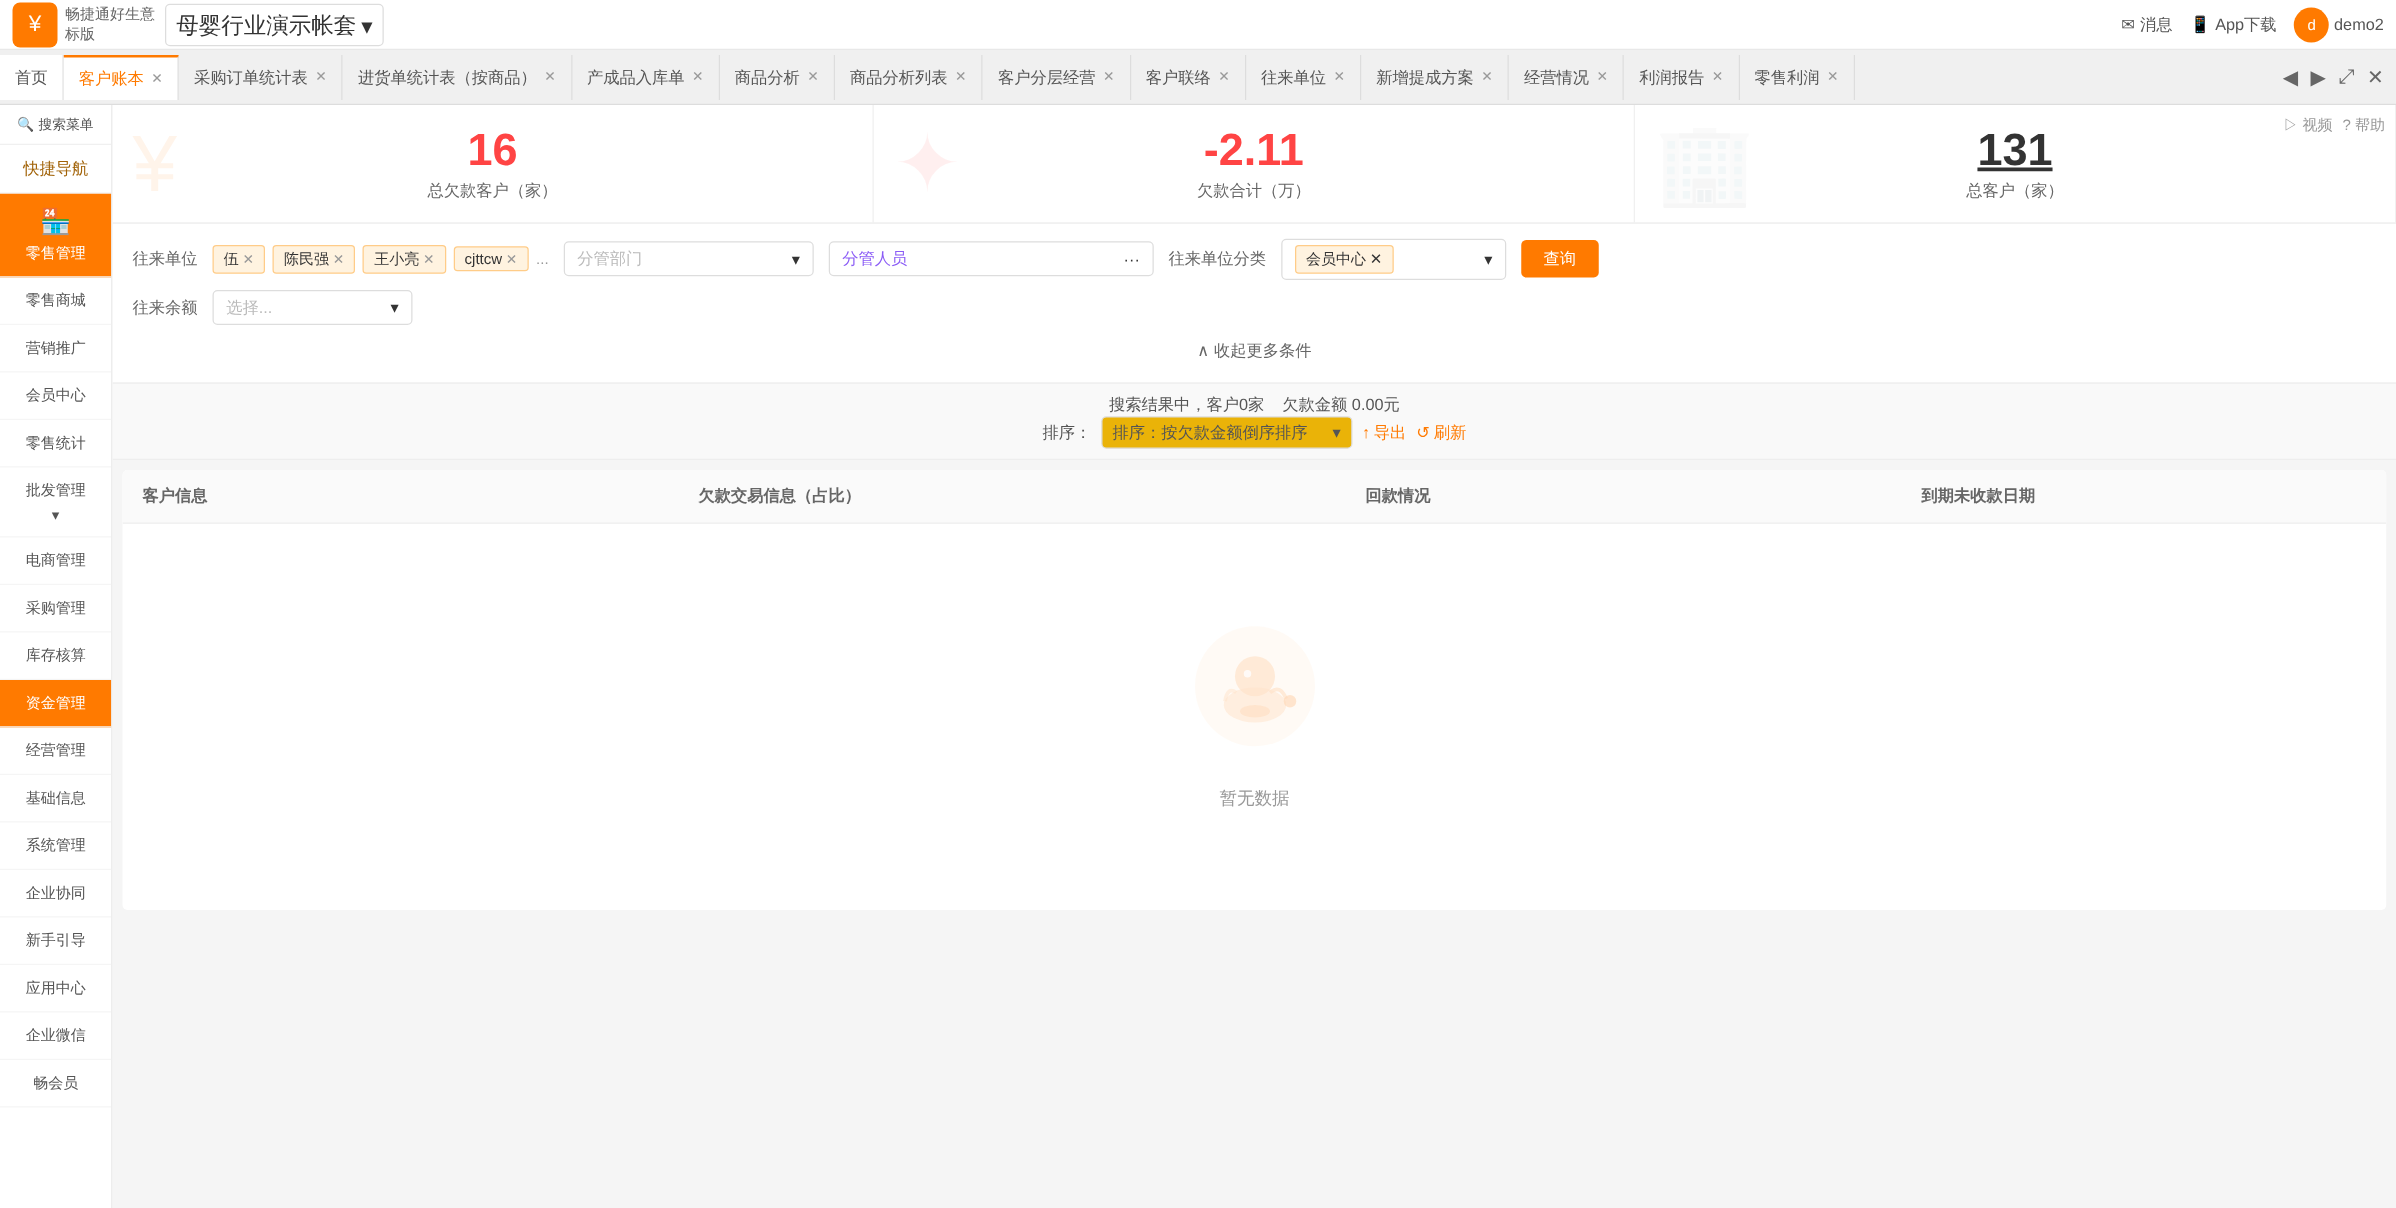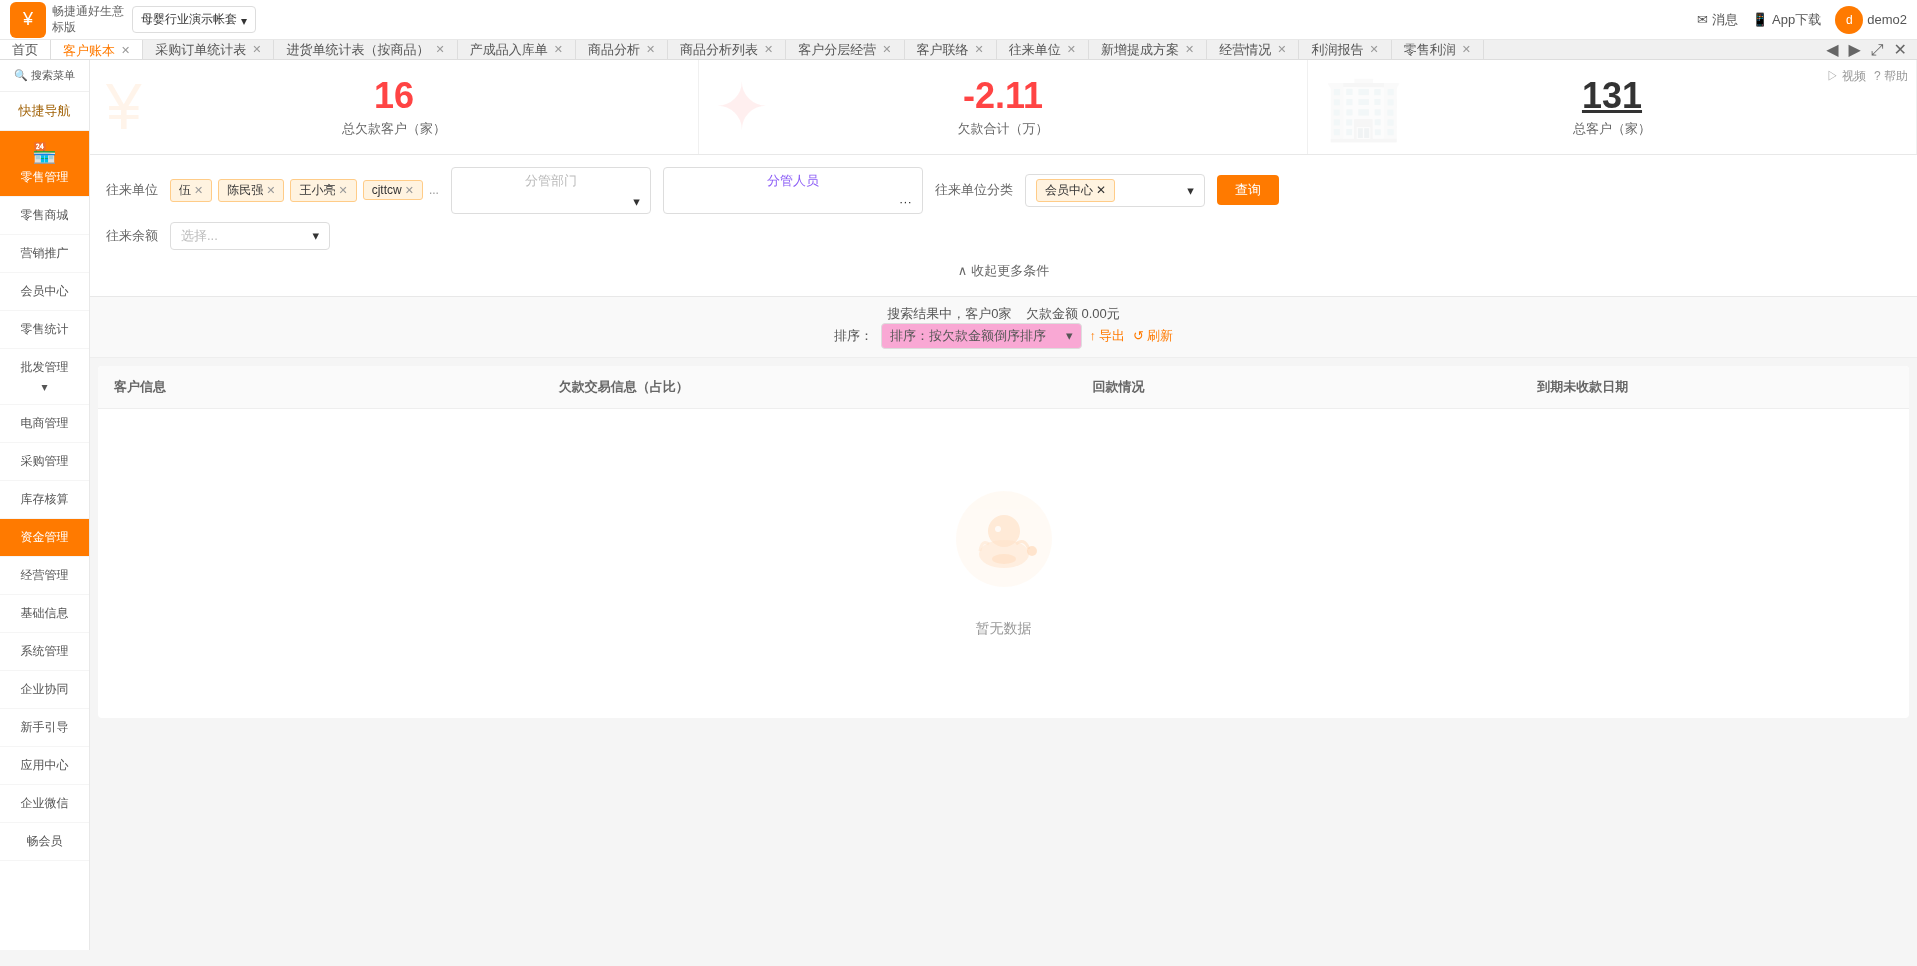--- a/index.html
+++ b/index.html
@@ -7,28 +7,28 @@
 
     
     .top-bar {
       display: flex; align-items: center; height: 40px; background: #fff;
       border-bottom: 1px solid #e8e8e8; padding: 0 10px; justify-content: space-between;
     }
     .top-bar-left { display: flex; align-items: center; gap: 8px; }
     .logo-area { display: flex; align-items: center; gap: 6px; }
     .logo-icon { width: 36px; height: 36px; background: #ff7a00; border-radius: 6px; display: flex; align-items: center; justify-content: center; color: #fff; font-size: 18px; }
     .logo-text { font-size: 12px; color: #666; line-height: 1.3; }
-    .dropdown-selector { display: flex; align-items: flex-end; gap: 4px; padding: 4px 8px; border: 1px solid #ddd; border-radius: 4px; cursor: pointer; font-size: 12px; color: #333; }
+    .dropdown-selector { display: flex; align-items: flex-end; gap: 4px; padding: 4px 8px; border: 1px solid #ddd; border-radius: 4px; cursor: pointer; font-size: 18px; color: #333; }
     .top-bar-right { display: flex; align-items: center; gap: 14px; font-size: 13px; color: #555; }
     .top-bar-right .action-item { display: flex; align-items: center; gap: 4px; cursor: pointer; }
     .avatar { width: 28px; height: 28px; border-radius: 50%; background: #ff7a00; display: flex; align-items: center; justify-content: center; color: #fff; font-size: 12px; }
 
     
     .nav-tabs {
-      display: flex; align-items: center; height: 20px; background: #f0f0f0;
+      display: flex; align-items: center; height: 44px; background: #f0f0f0;
       border-bottom: 1px solid #ddd; overflow: hidden;
     }
     .nav-tab {
       display: flex; align-items: center; gap: 4px; padding: 0 12px; height: 36px;
       cursor: pointer; white-space: nowrap; font-size: 13px; color: #555;
       border-right: 1px solid #ddd; flex-shrink: 0;
     }
     .nav-tab.active { background: #fff; color: #ff7a00; border-top: 2px solid #ff7a00; }
     .nav-tab.home { background: #fff; }
     .nav-tab .close-btn { font-size: 11px; color: #999; cursor: pointer; margin-left: 2px; }
@@ -78,35 +78,35 @@
       background: #fff3e0; border: 1px solid #ffcc88; border-radius: 3px;
       font-size: 12px; color: #333; cursor: pointer;
     }
     .filter-tag .tag-close { color: #999; font-size: 11px; cursor: pointer; }
     .filter-more { font-size: 12px; color: #999; cursor: pointer; }
     .filter-select {
       display: flex; align-items: center; gap: 4px; padding: 4px 10px;
       border: 1px solid #ddd; border-radius: 4px; cursor: pointer; font-size: 13px;
       color: #333; min-width: 120px; background: #fff;
     }
-    .filter-select-wide { min-width: 200px; flex-direction: column; }
+    .filter-select-wide { min-width: 200px; }
     .filter-tag-selected {
       display: flex; align-items: center; gap: 3px; padding: 2px 8px;
       background: #fff3e0; border: 1px solid #ffcc88; border-radius: 3px;
       font-size: 12px; color: #333;
     }
     .collapse-btn { display: flex; align-items: center; justify-content: center; gap: 4px; color: #666; font-size: 13px; cursor: pointer; padding: 4px 0; }
 
     
     .search-result-bar {
       display: flex; align-items: center; justify-content: space-between;
       padding: 8px 16px; background: #f9f9f9; border-bottom: 1px solid #eee; font-size: 13px; color: #555; flex-direction: column;
     }
     .sort-area { display: flex; align-items: center; gap: 8px; }
-    .sort-select { display: flex; align-items: center; gap: 20px; padding: 3px 8px; border: 1px solid #ddd; border-radius: 4px; cursor: pointer; font-size: 13px; background: #f9a8d4; }
+    .sort-select { display: flex; align-items: center; gap: 20px; padding: 3px 8px; border: 1px solid #ddd; border-radius: 4px; cursor: pointer; font-size: 13px; background: #eab308; }
     .icon-btn { display: flex; align-items: center; gap: 3px; cursor: pointer; color: #ff7a00; font-size: 13px; }
 
     
     .table-area { background: #fff; margin: 8px; border-radius: 4px; overflow: hidden; }
     .table-header { display: flex; padding: 12px 16px; background: #fafafa; border-bottom: 1px solid #eee; font-size: 13px; color: #666; font-weight: bold; }
     .table-header .col-customer { flex: 2.5; }
     .table-header .col-debt { flex: 3; }
     .table-header .col-repay { flex: 2.5; }
     .table-header .col-date { flex: 2; }
 

